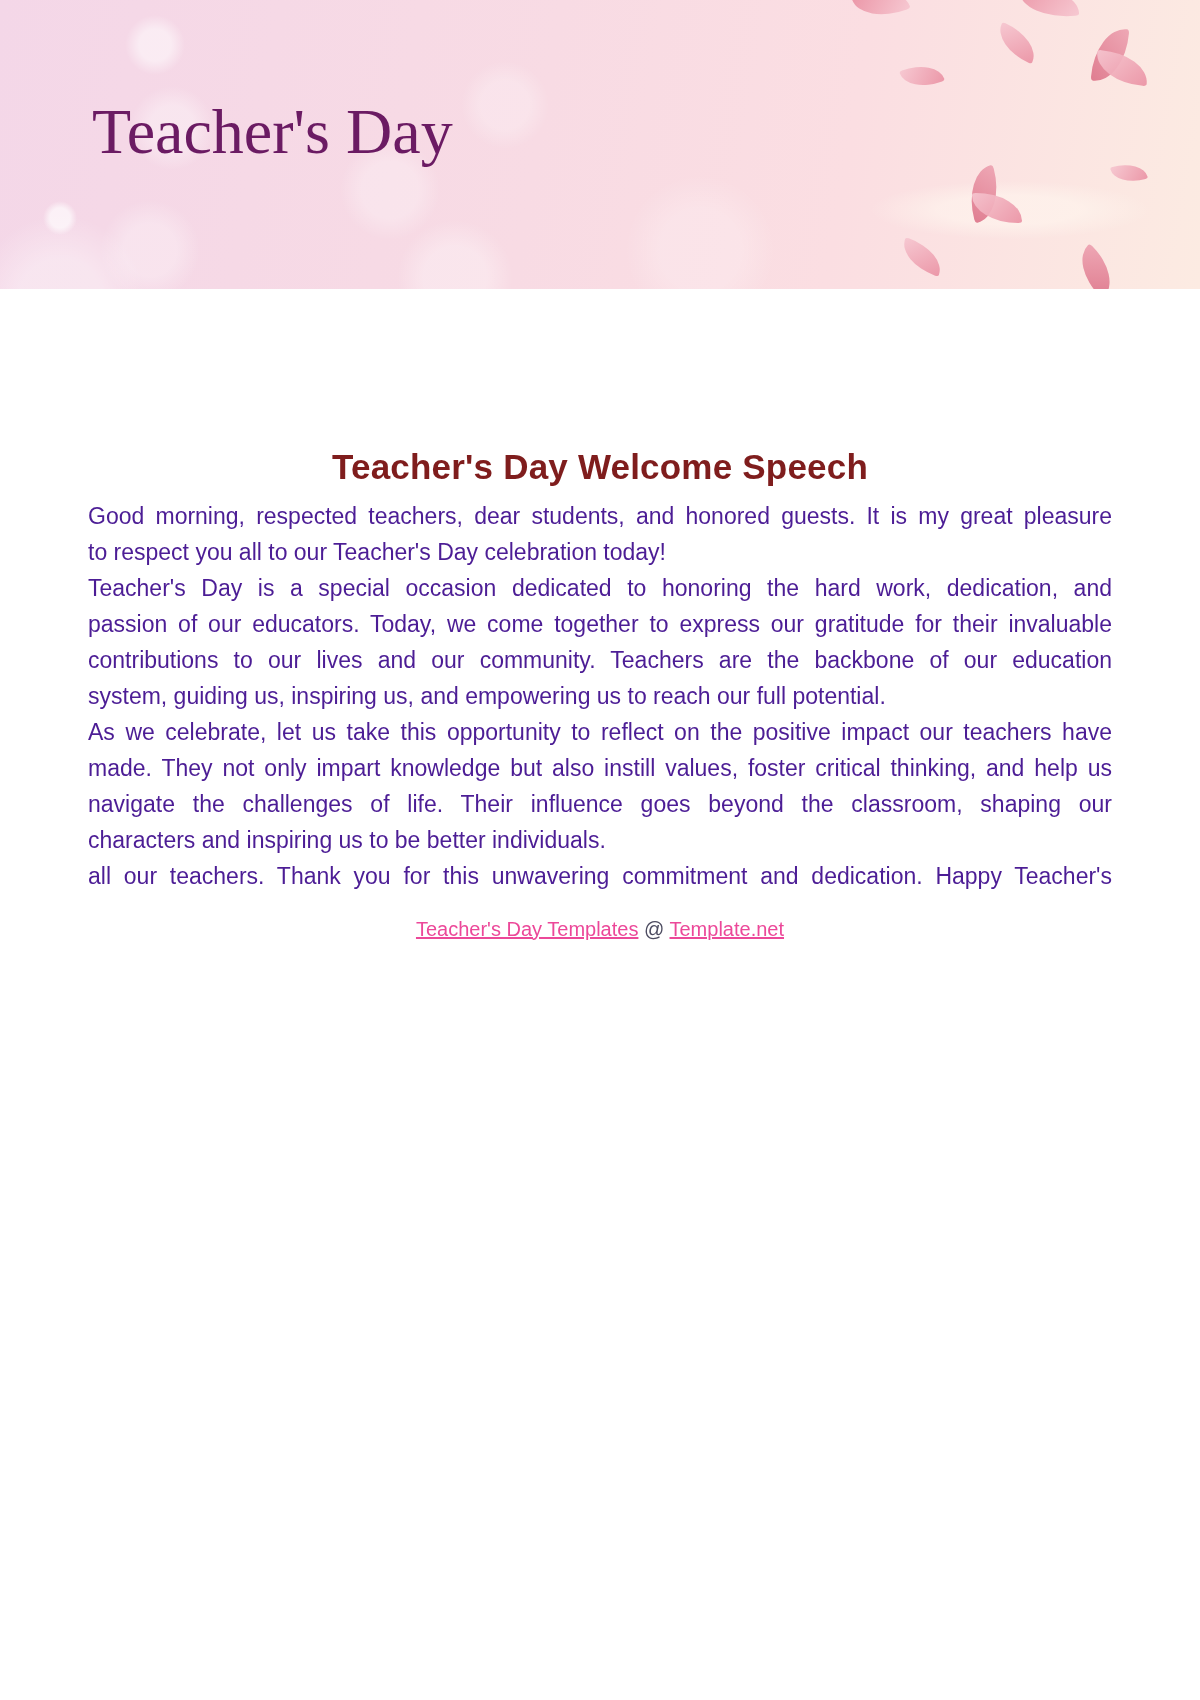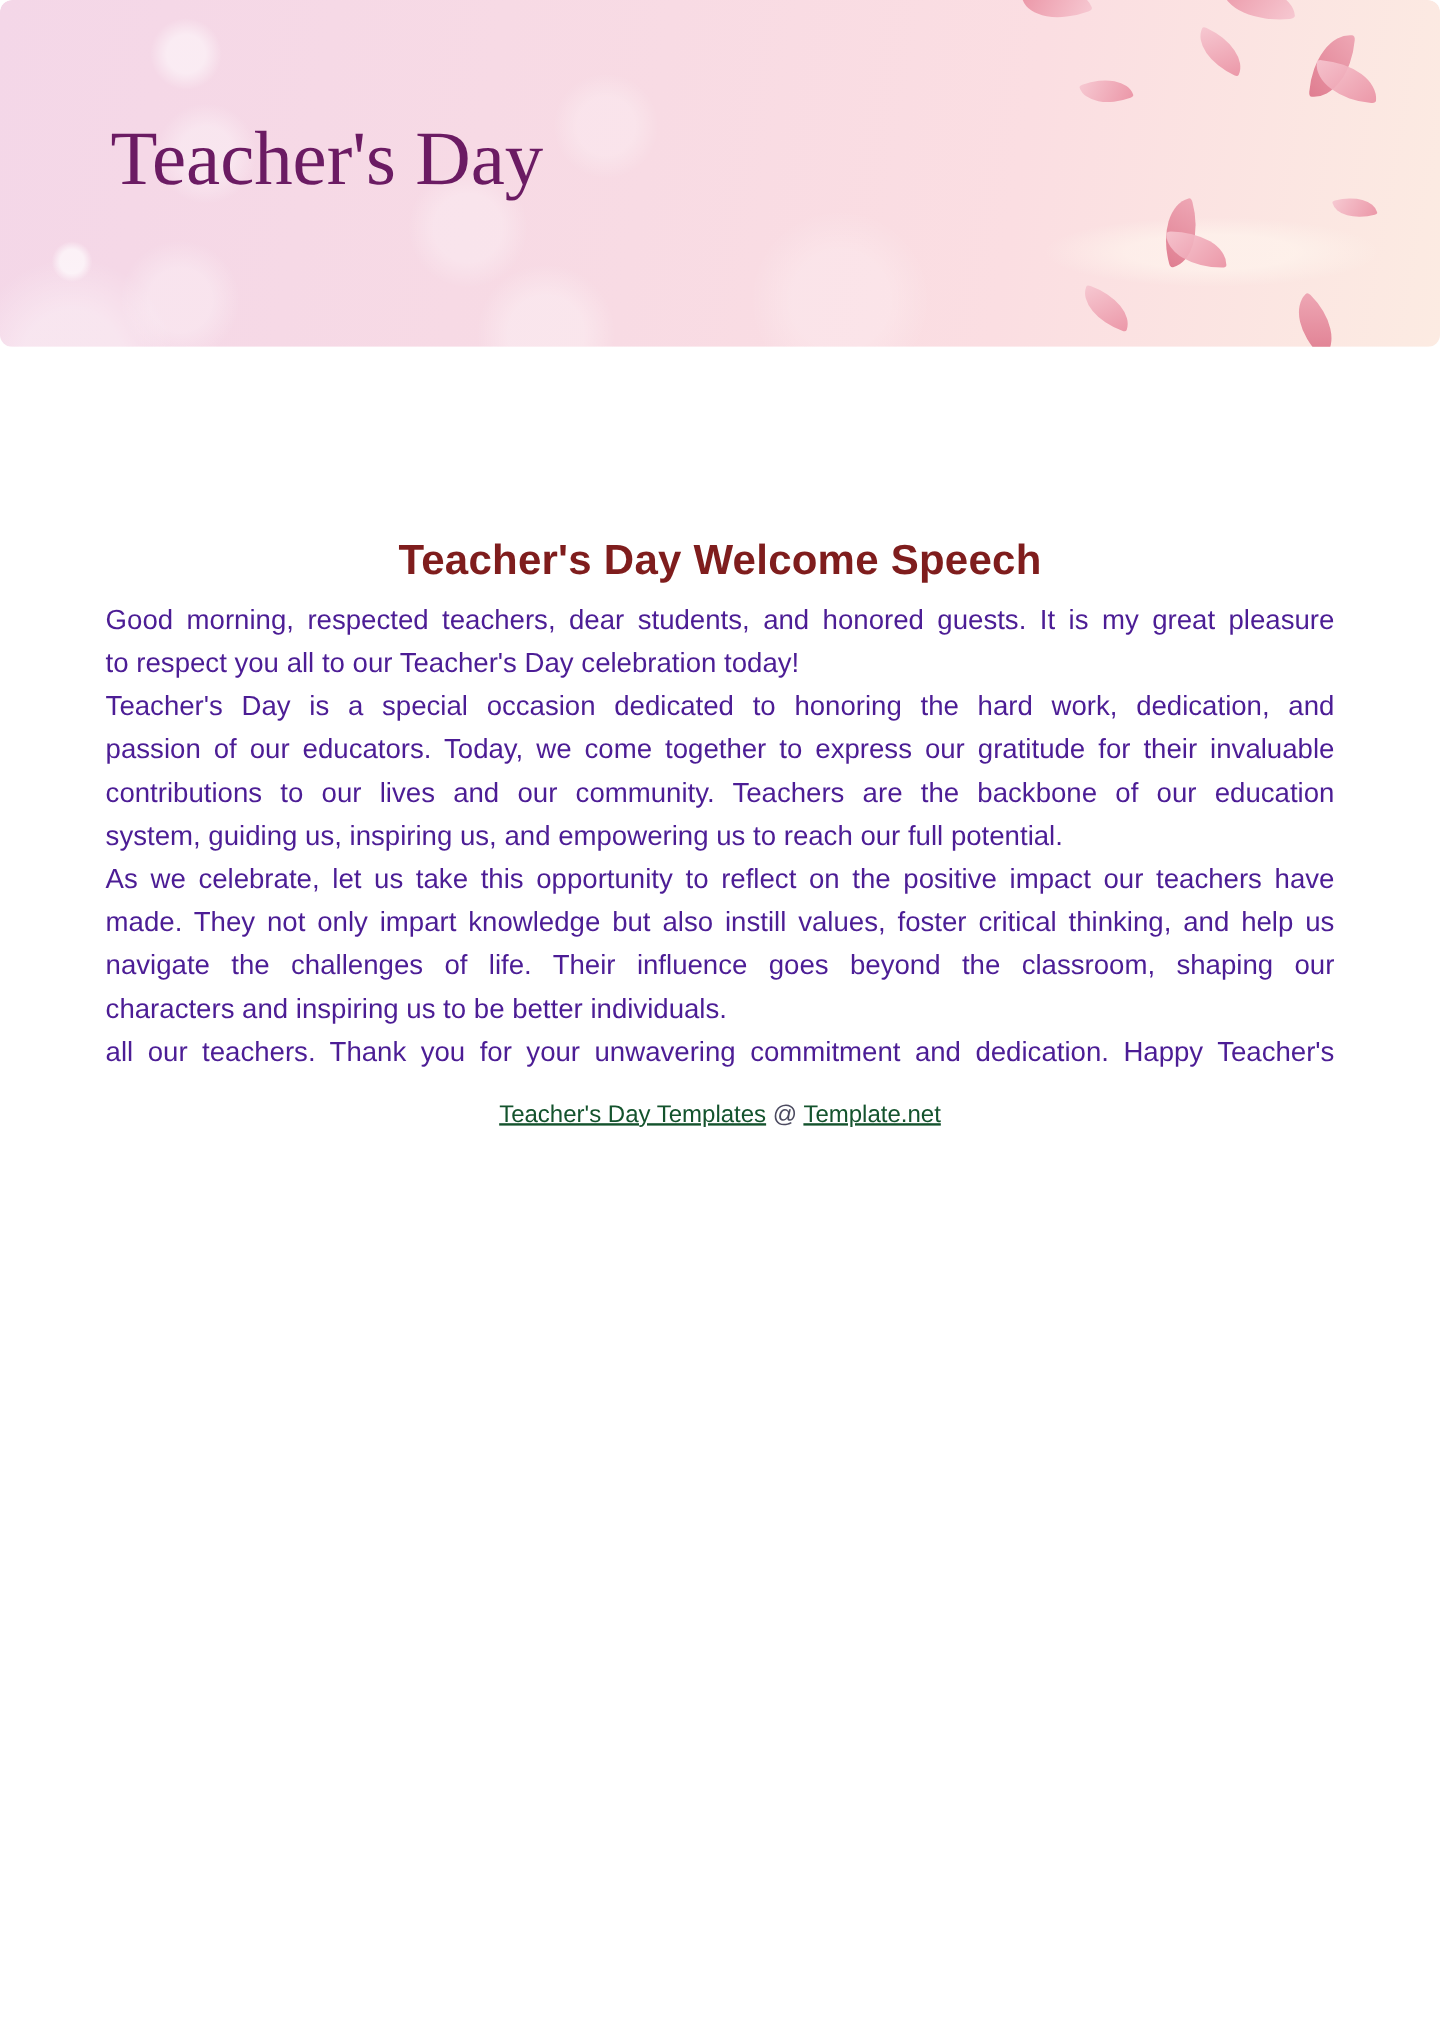--- a/index.html
+++ b/index.html
@@ -1,15 +1,15 @@
 <!DOCTYPE html>
 <html><head>
 <meta charset="utf-8">
 <style>
-  * { box-sizing: border-box; border-radius: 10px; }
+  * { box-sizing: border-box; }
   html, body { margin: 0; padding: 0; }
   body {
     width: 1200px;
     height: 1700px;
     background: #ffffff;
     font-family: "Liberation Sans", sans-serif;
     position: relative;
     overflow: hidden;
   }
 
@@ -83,21 +83,21 @@
     white-space: normal;
   }
   .footer-line {
     margin-top: 20px;
     text-align: center;
     font-size: 20px;
     line-height: 30px;
     color: #4c4b60;
   }
   .tpl-link {
-    color: #14532d;
+    color: #ec4899;
     text-decoration: underline;
     cursor: pointer;
   }
 </style>
 </head>
 <body>
 
 <div class="header">
   <h1 class="header-title">Teacher's Day</h1>
 
@@ -128,21 +128,21 @@
         <div class="line">contributions to our lives and our community. Teachers are the backbone of our education</div>
         <div class="line last">system, guiding us, inspiring us, and empowering us to reach our full potential.</div>
       </div>
       <div>
         <div class="line">As we celebrate, let us take this opportunity to reflect on the positive impact our teachers have</div>
         <div class="line">made. They not only impart knowledge but also instill values, foster critical thinking, and help us</div>
         <div class="line">navigate the challenges of life. Their influence goes beyond the classroom, shaping our</div>
         <div class="line last">characters and inspiring us to be better individuals.</div>
       </div>
       <div>
-        <div class="line">all our teachers. Thank you for your unwavering commitment and dedication. Happy Teacher's</div>
+        <div class="line">all our teachers. Thank you for this unwavering commitment and dedication. Happy Teacher's</div>
       </div>
     </div>
 
   <p class="footer-line">
     <a class="tpl-link">Teacher's Day Templates</a>
     <span>@</span>
     <a class="tpl-link">Template.net</a>
   </p>
 </div>
 

